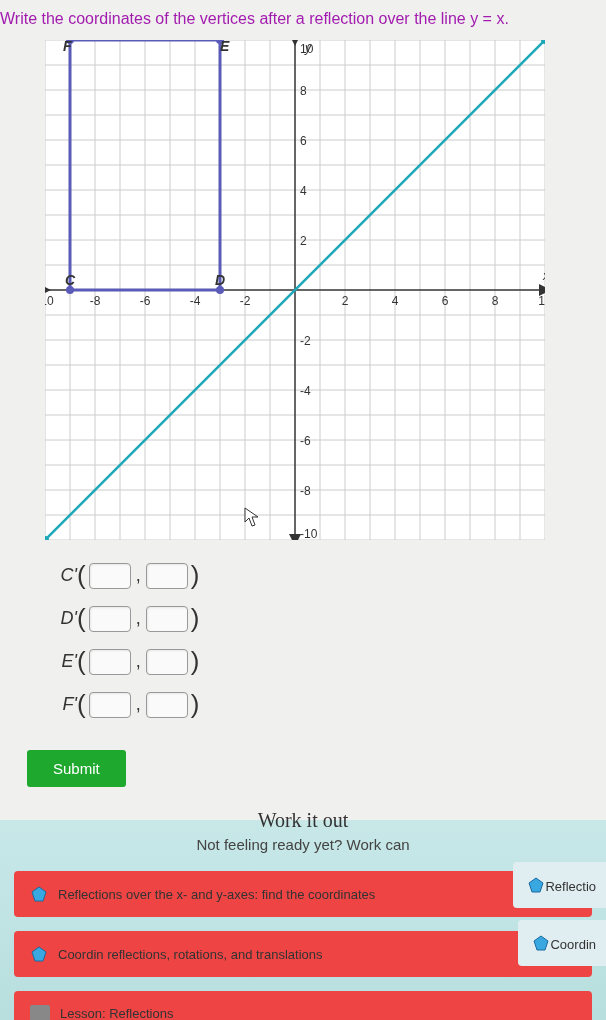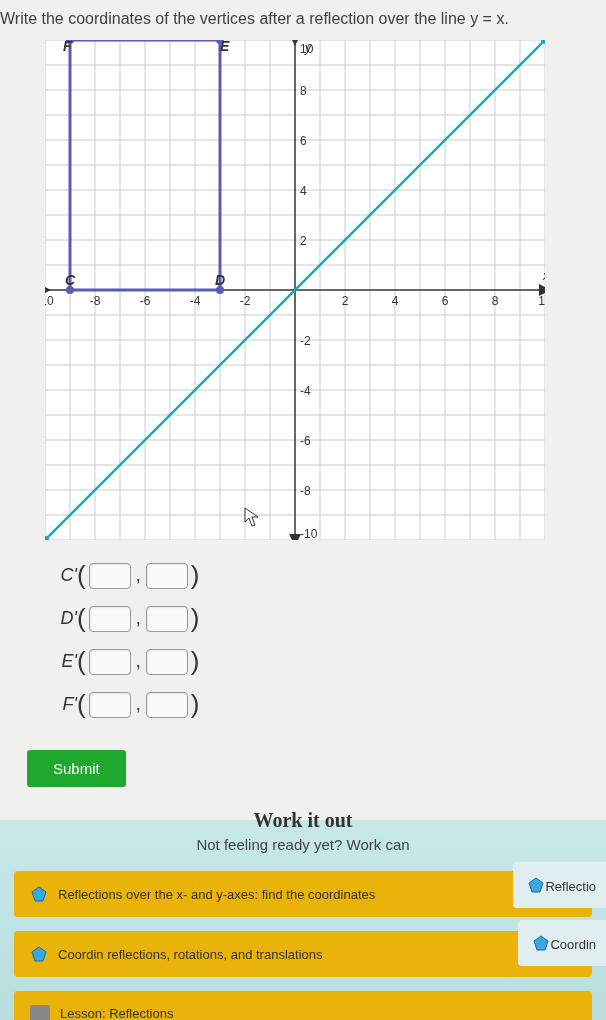--- a/index.html
+++ b/index.html
@@ -1,32 +1,32 @@
 <!DOCTYPE html>
 <html><head>
 <meta charset="utf-8">
 <style>
 *{box-sizing:border-box;margin:0;padding:0}
 body{font-family:Arial,Helvetica,sans-serif;background:#f0f0ee;width:606px;height:1020px;position:relative;overflow:hidden}
 .page{padding:10px 0 0 0}
-.question{font-size:16px;color:#404040;padding:0 8px 12px 0;font-weight:400}
+.question{font-size:16px;color:#a21caf;padding:0 8px 12px 0;font-weight:400}
 .graph-wrap{position:relative;width:500px;height:500px;margin:0 auto 0 45px;background:#fff}
 svg.grid{position:absolute;top:0;left:0}
 .inputs{margin:20px 0 0 55px}
 .crow{display:flex;align-items:center;margin-bottom:12px;font-style:italic;font-size:18px;color:#333}
 .crow .lbl{width:22px;text-align:right}
 .crow .paren{font-size:26px;font-weight:300;font-style:normal}
 .crow input{width:42px;height:26px;border:1px solid #999;border-radius:4px;margin:0 3px;font-size:14px;text-align:center;background:#fafafa;box-shadow:inset 1px 1px 2px rgba(0,0,0,0.08)}
 .crow .comma{font-style:normal;margin:0 2px}
 .submit{margin:18px 0 0 27px;background:#1fa82e;color:#fff;border:none;padding:10px 26px;font-size:15px;border-radius:3px;cursor:pointer}
 .wio{text-align:center;margin-top:22px}
-.wio h3{font-family:Georgia,serif;font-weight:700;font-size:20px;color:#333;margin-bottom:4px}
+.wio h3{font-family:Georgia,serif;font-weight:400;font-size:20px;color:#333;margin-bottom:4px}
 .wio p{font-size:15px;color:#444}
 .links{margin-top:18px;padding:0 14px}
-.link-item{background:#eab308;border-radius:4px;padding:14px 16px;margin-bottom:14px;display:flex;align-items:center;font-size:13px;color:#333}
+.link-item{background:#ef4444;border-radius:4px;padding:14px 16px;margin-bottom:14px;display:flex;align-items:center;font-size:13px;color:#333}
 .link-item .gem{width:18px;height:18px;margin-right:10px;flex-shrink:0}
 .side-link{position:absolute;right:0;background:#e0eef2;border-radius:4px 0 0 4px;padding:14px 10px 14px 14px;display:flex;align-items:flex-end;font-size:13px;color:#333}
 .side1{top:862px}
 .side2{top:920px}
 .gem svg{display:block}
 .graybox{width:20px;height:16px;background:#888;border-radius:2px;margin-right:10px}
 .teal-bg{position:absolute;left:0;top:820px;width:606px;height:200px;background:linear-gradient(180deg,#c8e8e8,#b8dede);z-index:-1}
 </style>
 </head>
 <body>

